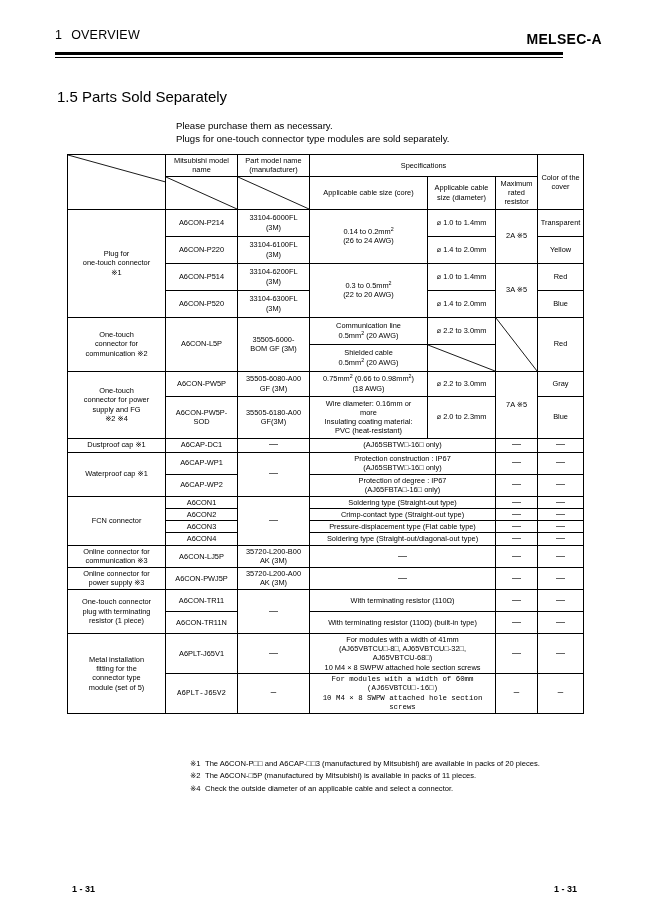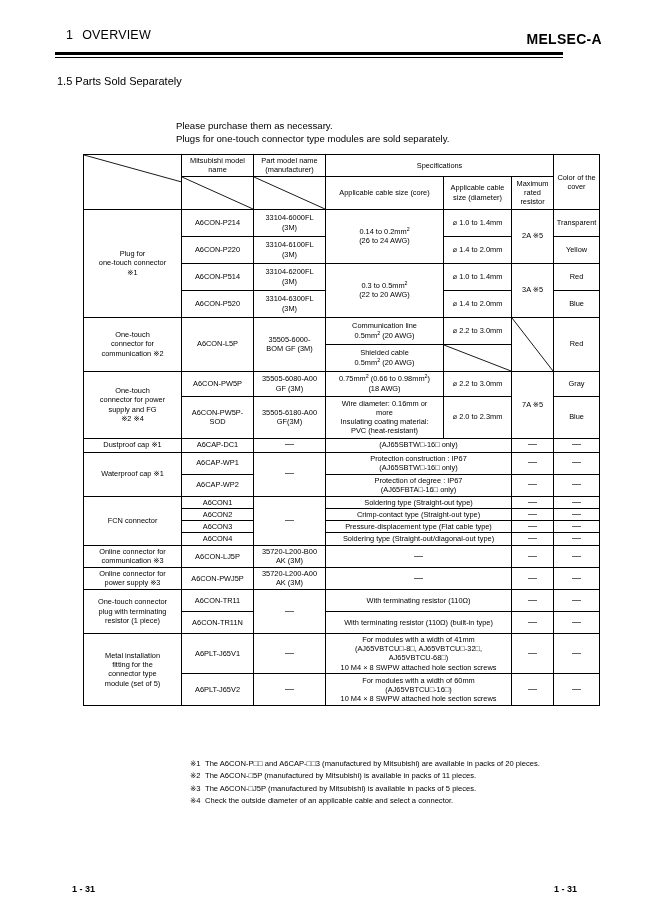--- a/index.html
+++ b/index.html
@@ -8,67 +8,66 @@
     background:#ffffff;
     font-family:"Liberation Sans","DejaVu Sans",sans-serif;
     color:#000000;
     overflow:hidden;
   }
   .page{position:relative;width:650px;height:920px;}
 
   
   .head{position:absolute;left:0;top:0;width:650px;}
   .chapter{
-    position:absolute;left:66px;top:28px;
+    position:absolute;left:55px;top:28px;
     font-size:12.5px;letter-spacing:.2px;
   }
   .chapter .num{margin-right:9px;}
   .melsec{
     position:absolute;right:48px;top:31px;
     font-size:14px;font-weight:bold;letter-spacing:.3px;
   }
   .rule-thick{
     position:absolute;left:55px;top:52px;width:508px;height:3px;background:#000;
   }
   .rule-thin{
     position:absolute;left:55px;top:56.5px;width:508px;height:1px;background:#000;
   }
 
   
   .section-title{
-    position:absolute;left:57px;top:75px;
-    font-size:11px;
+    position:absolute;left:57px;top:88px;
+    font-size:15px;
   }
   .intro{
     position:absolute;left:176px;top:119px;
     font-size:9.6px;line-height:13px;
   }
 
   
   .tbl-wrap{position:absolute;left:67px;top:154px;}
   table.spec{
     border-collapse:collapse;
     table-layout:fixed;
     width:516px;
     font-size:7.4px;
     line-height:9.3px;
-    margin-left:16px;
   }
   table.spec td{
     border:0.6px solid #000;
     text-align:center;
     vertical-align:middle;
     padding:1px 2px;
     position:relative;
     word-wrap:break-word;
   }
   table.spec .outer-l{border-left:1.4px solid #000;}
   table.spec .outer-r{border-right:1.4px solid #000;}
   table.spec tr.top-edge td{border-top:1.4px solid #000;}
-  table.spec tr.bot-edge td{border-bottom:1.4px solid #000;}
+  table.spec tr.bot-edge td{border-bottom:1.4px solid #000;font-family:Liberation Mono, monospace;}
   .thickline{border-top:1.3px solid #000 !important;}
   .dash{font-size:9px;}
   sup{font-size:.72em;vertical-align:super;line-height:0;}
 
   
   .diag{position:absolute;left:0;top:0;width:100%;height:100%;pointer-events:none;}
   .diag line{stroke:#000;stroke-width:.9;vector-effect:non-scaling-stroke;}
 
   
   .notes{
@@ -328,20 +327,19 @@
       <td class="dash">—</td>
       <td class="outer-r dash">—</td>
     </tr>
   </tbody>
       </table>
   </div>
 
   <div class="notes">
     <span class="n"><span class="mark">※1</span><span>The A6CON-P□□ and A6CAP-□□3 (manufactured by Mitsubishi) are available in packs of 20 pieces.</span></span>
     <span class="n"><span class="mark">※2</span><span>The A6CON-□5P (manufactured by Mitsubishi) is available in packs of 11 pieces.</span></span>
-    <span class="n"><span class="mark">※3</span><span>The A6CON-□J5P (manufactured by Mitsubishi) is available in packs of 5 pieces.</span></span>
     <span class="n"><span class="mark">※4</span><span>Check the outside diameter of an applicable cable and select a connector.</span></span>
   </div>
 
   <div class="pg-left">1 - 31</div>
   <div class="pg-right">1 - 31</div>
 
 </div>
 
 </body></html>

